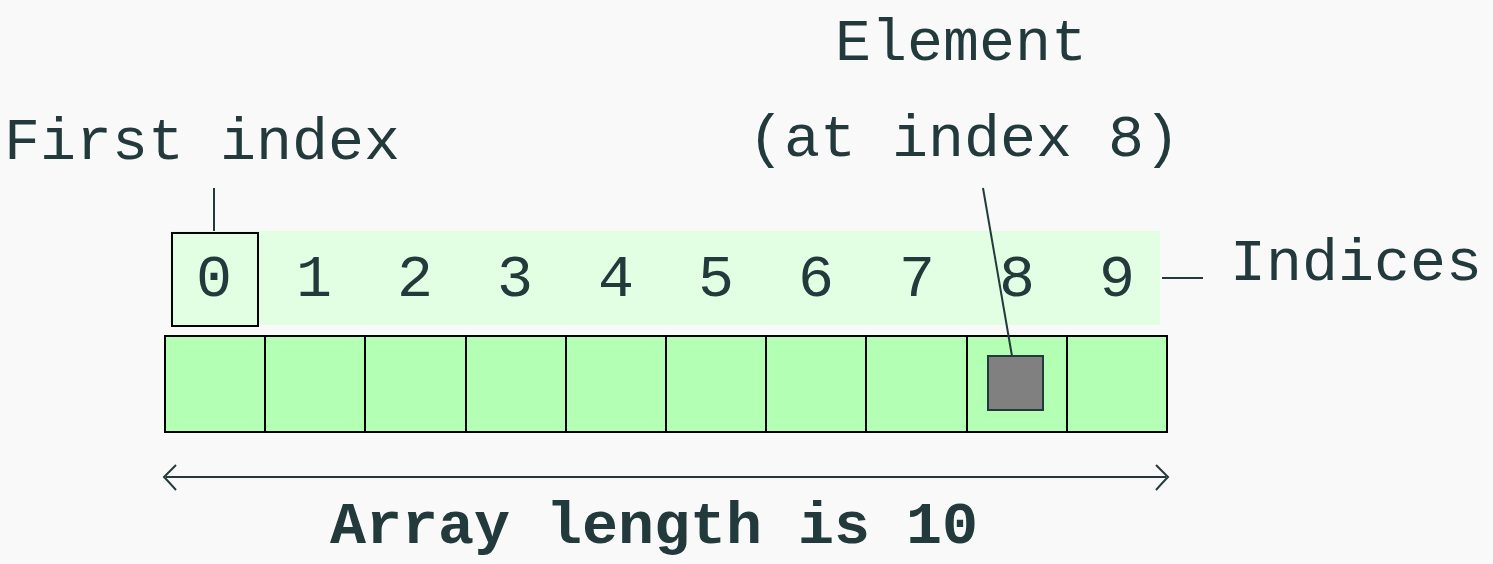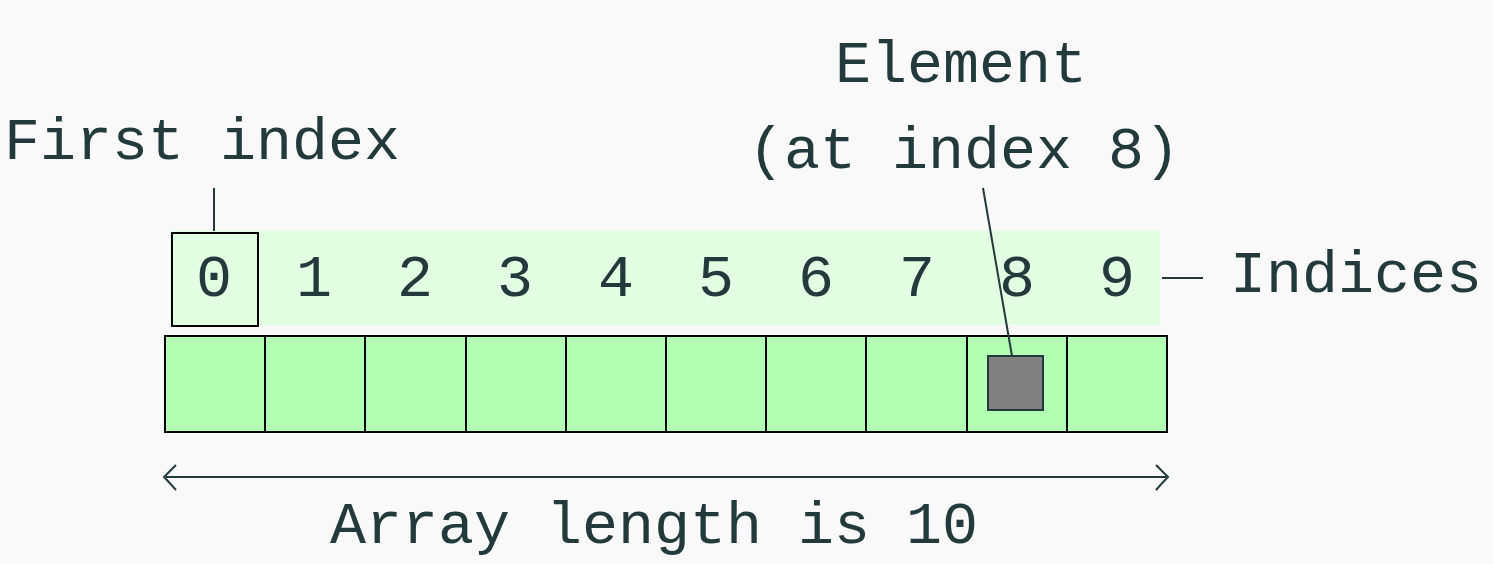--- a/index.html
+++ b/index.html
@@ -16,25 +16,25 @@
     .idx { top: 250px; font-size: 60px; line-height: 1; width: 100px; text-align: center; }
     .cells { left: 164px; top: 335px; width: 1004px; height: 98px; display: flex; box-sizing: border-box; border: 2px solid #000; }
     .cell { flex: 1; background: #b3ffb3; border-right: 2px solid #000; position: relative; }
     .cell:last-child { border-right: none; }
     .elem { left: 987px; top: 355px; width: 57px; height: 56px; background: #808080; border: 2px solid #233a3c; box-sizing: border-box; }
     svg.overlay { position: absolute; left: 0; top: 0; }
   </style>
 </head>
 <body>
 
-<div class="abs label" style="left:835px; top:14px;margin-top:22px;">Element</div>
-<div class="abs label" style="left:748px; top:110px;margin-top:12px;">(at index 8)</div>
+<div class="abs label" style="left:835px; top:14px;">Element</div>
+<div class="abs label" style="left:748px; top:110px;">(at index 8)</div>
 <div class="abs label" style="left:4px; top:113px;">First index</div>
-<div class="abs label" style="left:1230px; top:246px;">Indices</div>
-<div class="abs label" style="left:330px; top:497px;">Array length is 10</div>
+<div class="abs label" style="left:1230px; top:234px;">Indices</div>
+<div class="abs label" style="left:330px; top:497px;font-weight:bold;">Array length is 10</div>
 
 <div class="abs index-band"></div>
 <div class="abs first-box"></div>
 
 <div class="abs idx" style="left:164px;">0</div>
 <div class="abs idx" style="left:264px;">1</div>
 <div class="abs idx" style="left:365px;">2</div>
 <div class="abs idx" style="left:465px;">3</div>
 <div class="abs idx" style="left:566px;">4</div>
 <div class="abs idx" style="left:666px;">5</div>

